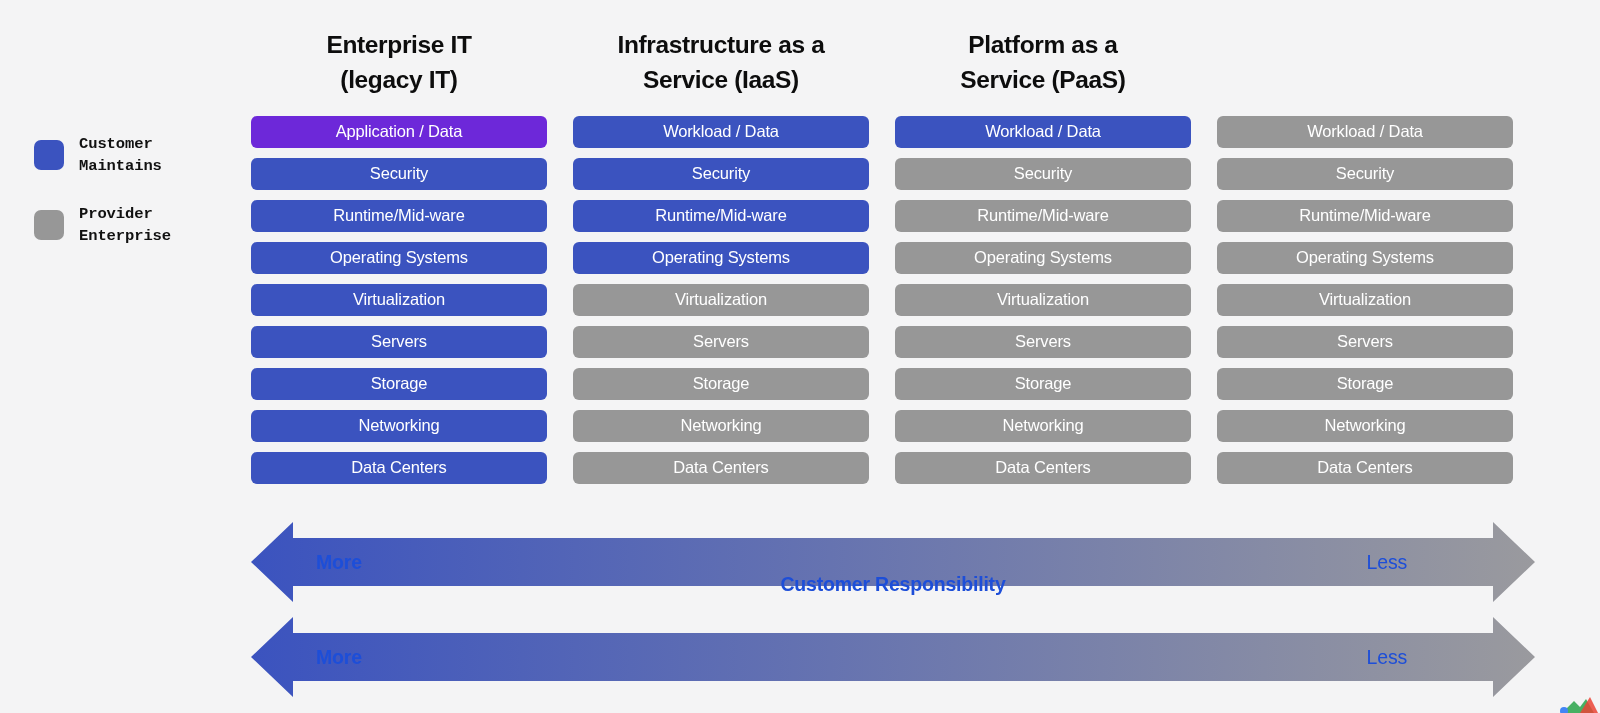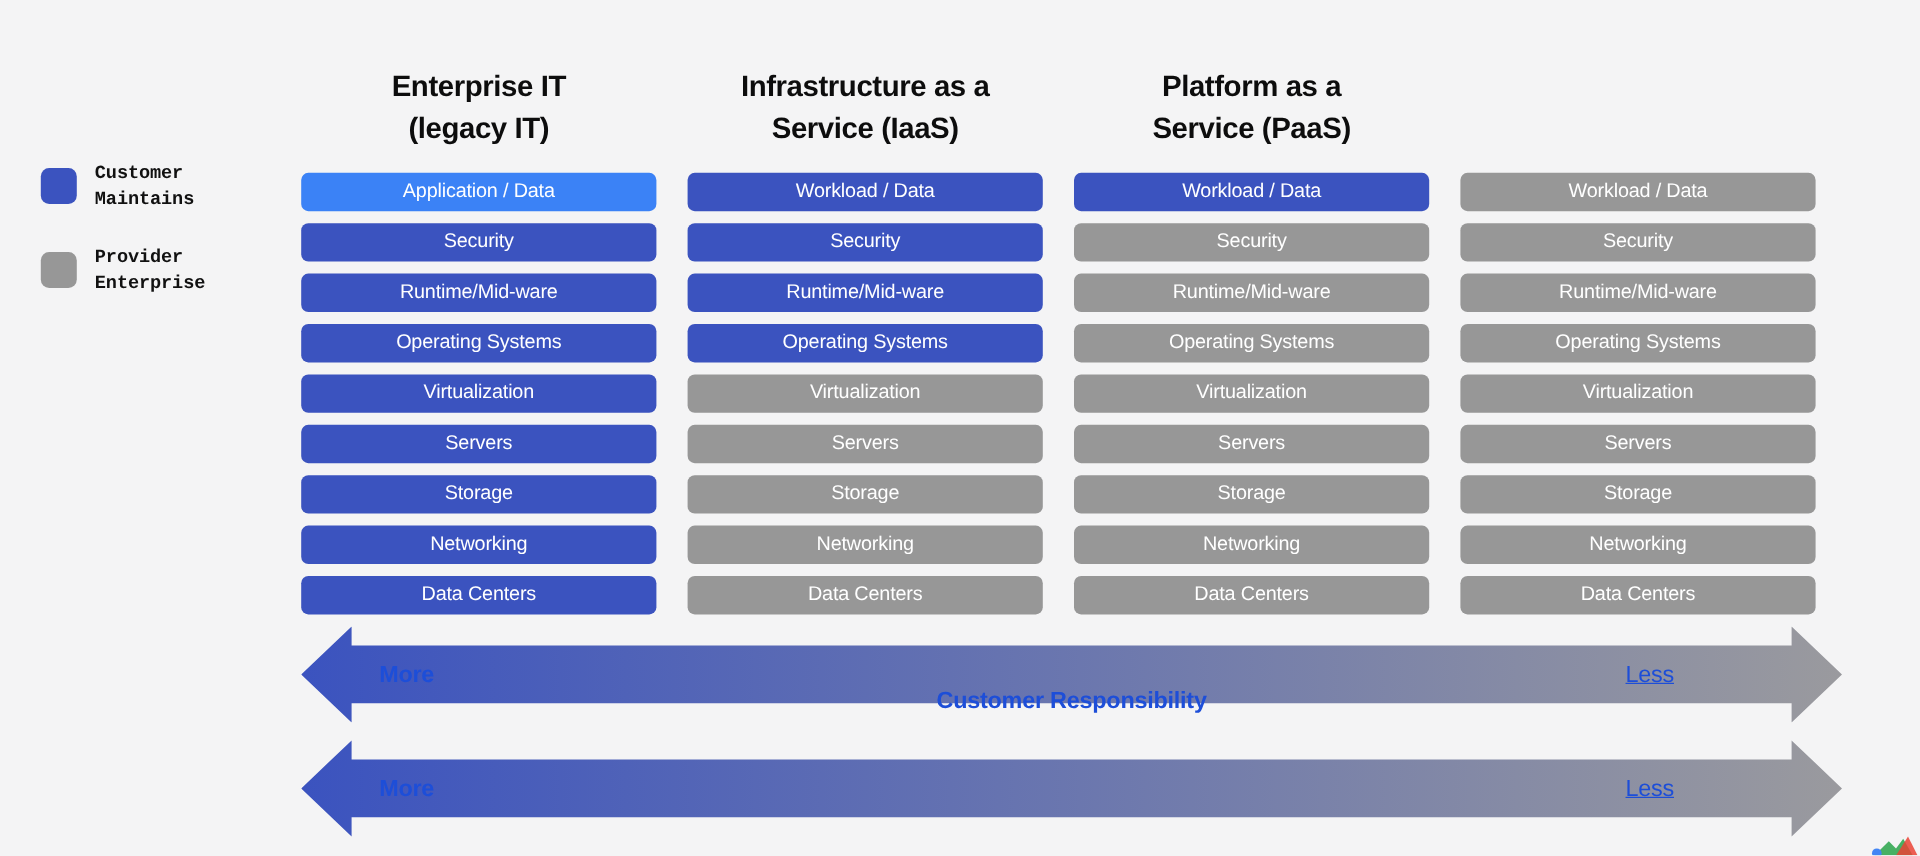--- a/index.html
+++ b/index.html
@@ -19,21 +19,21 @@
   }
   .legend-label {
     margin-left: 15px;
     font-size: 15.5px; font-weight: bold; color: #111;
     line-height: 1.42; letter-spacing: -0.1px;
     white-space: pre-line;
   }
 
   
   #columns { position: absolute; left: 251px; top: 28px; width: 1284px; }
-  .col-head-row, .stack-row { display: flex; margin-top: 28px; }
+  .col-head-row, .stack-row { display: flex; }
   .col {
     width: 296px; margin-right: 26px; flex: none;
   }
   .col:last-child { margin-right: 0; }
   .col-title {
     text-align: center;
     font-size: 24.5px; font-weight: bold; color: #0d0d0d;
     line-height: 1.42; letter-spacing: -0.35px;
     white-space: pre-line;
   }
@@ -52,21 +52,21 @@
   .banner-text {
     position: absolute; left: 0; right: 0;
     display: flex; align-items: center;
     font-size: 0;
   }
   .bt-left, .bt-mid, .bt-right {
     color: #1d4ed8; font-size: 19.5px; letter-spacing: -0.2px;
   }
   .bt-left  { position: absolute; left: 65px;  font-weight: bold; }
   .bt-mid   { position: absolute; left: 0; right: 0; text-align: center; font-weight: bold; margin-top: 44px; }
-  .bt-right { position: absolute; right: 140px; font-weight: normal; text-decoration: underline; }
+  .bt-right { position: absolute; right: 128px; font-weight: normal; }
 
   #banner-1 { top: 522px; }
   #banner-2 { top: 614px; }
 
   
   #corner-artifact { position: absolute; right: 0; bottom: 0; width: 60px; height: 26px; overflow: hidden; }
 </style>
 </head>
 <body style="background: rgb(244, 244, 245);">
 
@@ -96,21 +96,21 @@
 Service (IaaS)</div>
       </div>
       <div class="col">
         <div class="col-title">Platform as a
 Service (PaaS)</div>
       </div>
     </div>
     <div class="stack-row" style="margin-top:9px;">
       <div class="col">
           <div class="stack">
-            <div class="pill" style="background: #3b82f6;">Application / Data</div>
+            <div class="pill" style="background: #6d28d9;">Application / Data</div>
             <div class="pill" style="background: rgb(59, 83, 191);">Security</div>
             <div class="pill" style="background: rgb(59, 83, 191);">Runtime/Mid-ware</div>
             <div class="pill" style="background: rgb(59, 83, 191);">Operating Systems</div>
             <div class="pill" style="background: rgb(59, 83, 191);">Virtualization</div>
             <div class="pill" style="background: rgb(59, 83, 191);">Servers</div>
             <div class="pill" style="background: rgb(59, 83, 191);">Storage</div>
             <div class="pill" style="background: rgb(59, 83, 191);">Networking</div>
             <div class="pill" style="background: rgb(59, 83, 191);">Data Centers</div>
           </div>
         </div>

